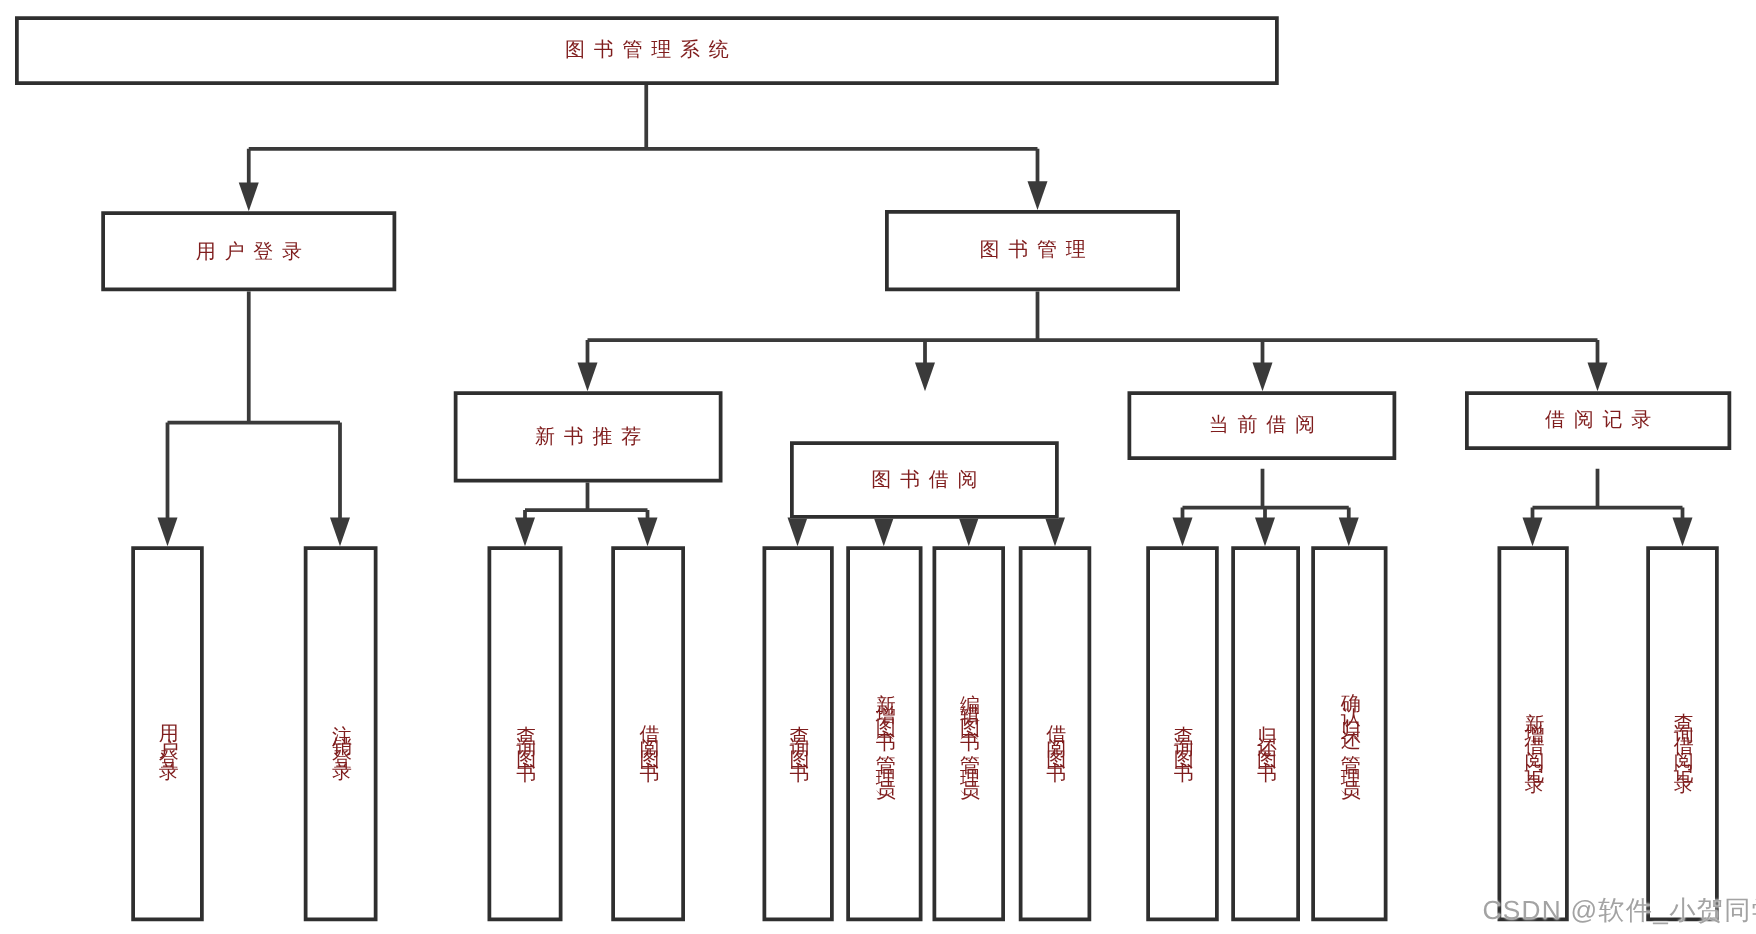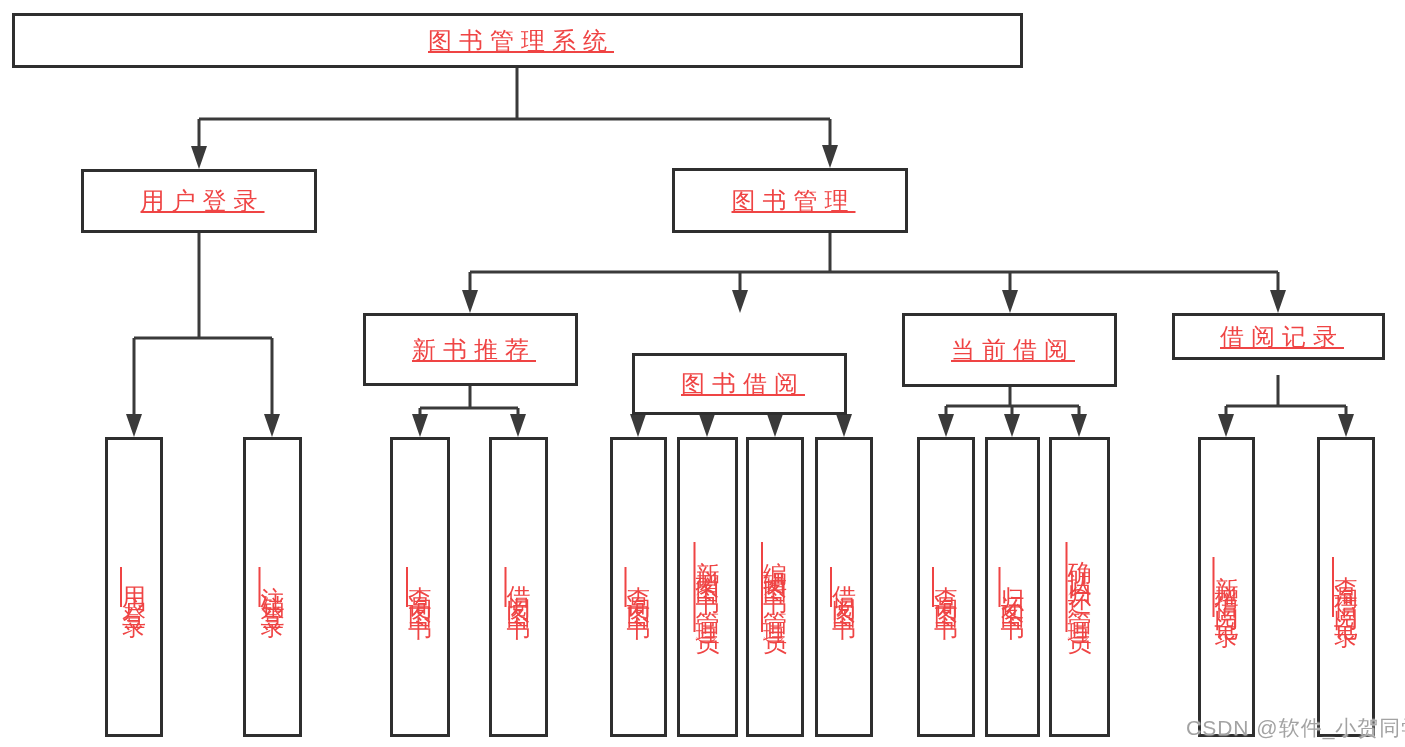--- a/index.html
+++ b/index.html
@@ -20,23 +20,22 @@
     width: 1405px; height: 747px;
   }
 
   .node {
     position: absolute;
     border: 3px solid #2f2f2f;
     background: #ffffff;
     display: flex;
     align-items: center;
     justify-content: center;
-    color: #ef4444;
-    font-size: 24px;
-    text-decoration: underline;
+    color: #7f1d1d;
+    font-size: 16px;
   }
 
   .hlabel {
     letter-spacing: 7px;
     text-indent: 7px;
     white-space: nowrap;
   }
 
   .leaf .vlabel {
     writing-mode: vertical-rl;
@@ -113,31 +112,31 @@
     </g>
   </svg>
 
   <div class="node" style="left:12px; top:13px; width:1011px; height:55px;">
     <span class="hlabel">图书管理系统</span>
   </div>
 
   <div class="node" style="left:81px; top:169px; width:236px; height:64px;">
     <span class="hlabel">用户登录</span>
   </div>
-  <div class="node" style="left:672px; top:168px; width:236px; height:65px;">
+  <div class="node" style="left:708px; top:168px; width:236px; height:65px;">
     <span class="hlabel">图书管理</span>
   </div>
 
   <div class="node" style="left:363px; top:313px; width:215px; height:73px;">
     <span class="hlabel">新书推荐</span>
   </div>
   <div class="node" style="left:632px; top:313px; width:215px; height:62px;margin-top:40px;">
     <span class="hlabel">图书借阅</span>
   </div>
-  <div class="node" style="left:902px; top:313px; width:215px; height:74px;text-align:right;">
+  <div class="node" style="left:902px; top:313px; width:215px; height:55px;text-align:right;">
     <span class="hlabel">当前借阅</span>
   </div>
   <div class="node" style="left:1172px; top:313px; width:213px; height:47px;">
     <span class="hlabel">借阅记录</span>
   </div>
 
   <div class="node leaf" style="left:105px; top:437px; width:58px; height:300px;">
     <span class="vlabel">用户登录</span>
   </div>
   <div class="node leaf" style="left:243px; top:437px; width:59px; height:300px;">

